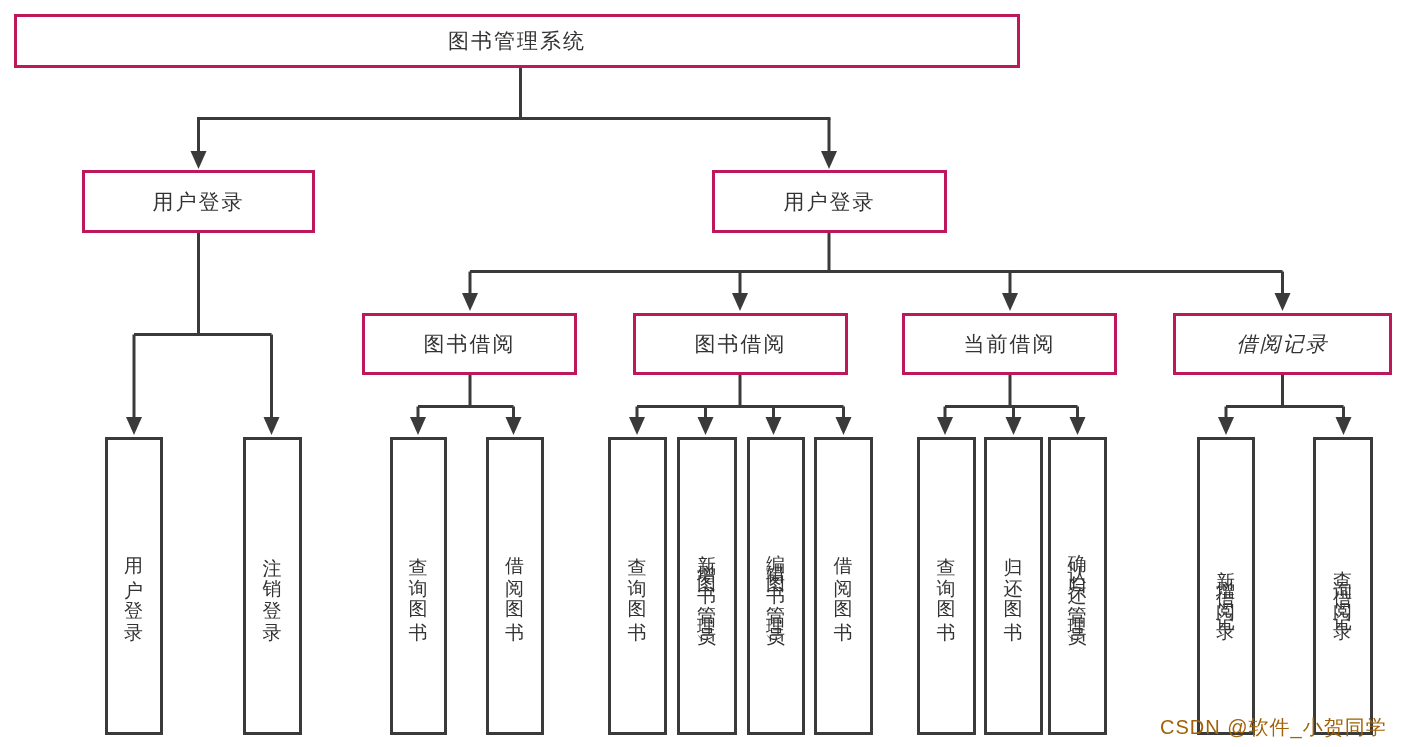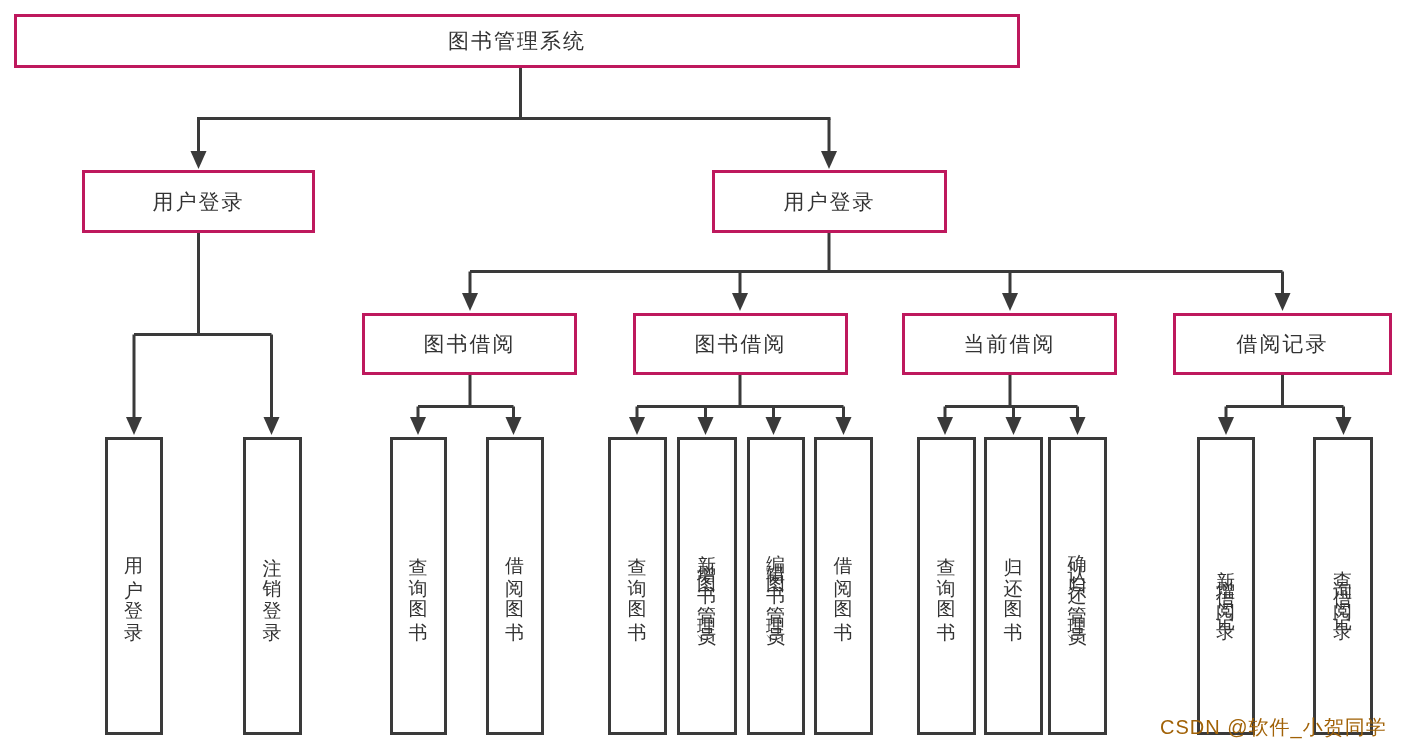--- a/index.html
+++ b/index.html
@@ -109,21 +109,21 @@
 
   <div class="hbox" style="left:362px;top:313px;width:215px;height:62px;">
     <span>图书借阅</span>
   </div>
   <div class="hbox" style="left:633px;top:313px;width:215px;height:62px;">
     <span>图书借阅</span>
   </div>
   <div class="hbox" style="left:902px;top:313px;width:215px;height:62px;">
     <span>当前借阅</span>
   </div>
-  <div class="hbox" style="left:1173px;top:313px;width:219px;height:62px;">
+  <div class="hbox" style="left:1173px;top:313px;width:219px;height:62px;font-style:italic;">
     <span>借阅记录</span>
   </div>
 
   <div class="vbox" style="left:105px;width:58px;">
     <span class="vlabel spread">用户登录</span>
   </div>
   <div class="vbox" style="left:243px;width:59px;">
     <span class="vlabel spread">注销登录</span>
   </div>
 

